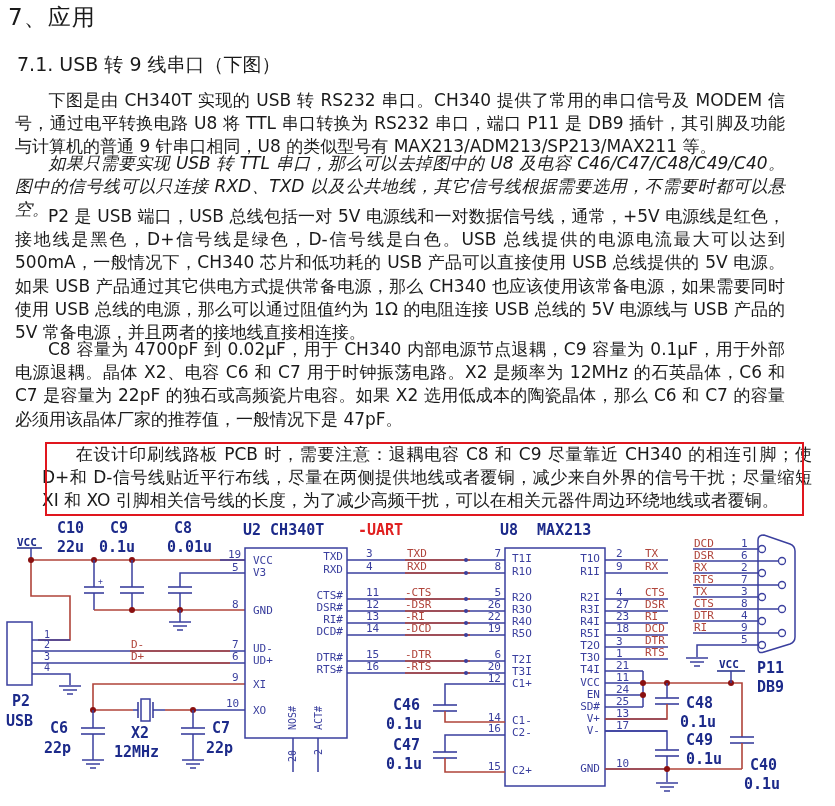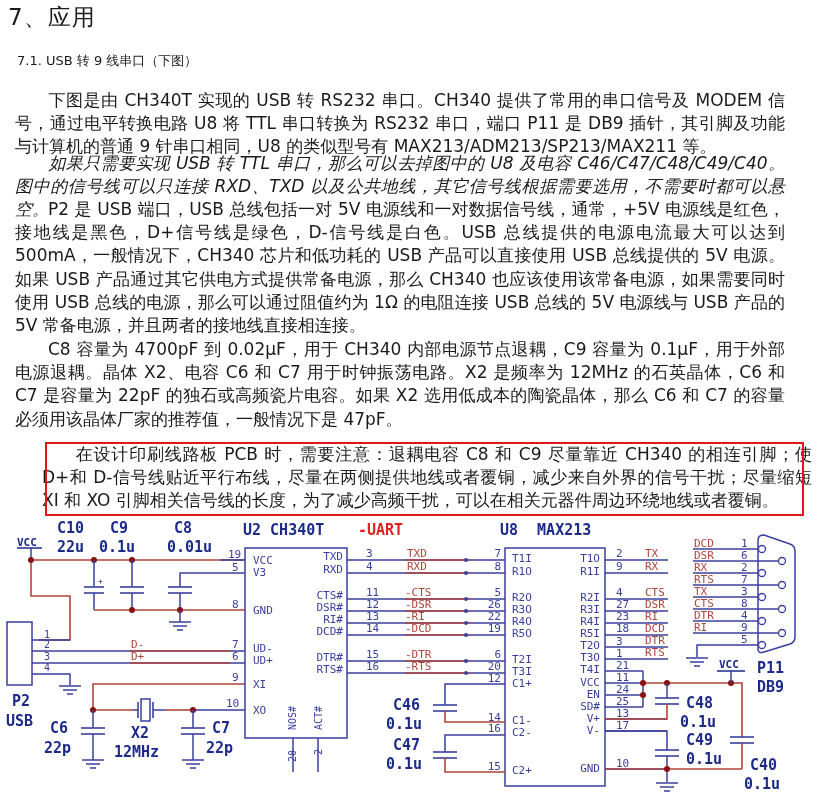--- a/index.html
+++ b/index.html
@@ -1,25 +1,25 @@
 <!DOCTYPE html>
 <html><head>
 <meta charset="utf-8">
 <style>
   html, body { margin: 0; padding: 0; background: #ffffff; }
   body { width: 835px; height: 806px; position: relative; overflow: hidden;
          font-family: "DejaVu Sans", "Liberation Sans", sans-serif; color: #1a1a1a; }
   .h1 { position: absolute; left: 8px; top: 2px; font-size: 23px; letter-spacing: 1px; }
-  .h2 { position: absolute; left: 17px; top: 52px; font-size: 13px; }
+  .h2 { position: absolute; left: 17px; top: 52px; font-size: 19px; }
   .para { position: absolute; left: 15px; width: 770px; font-size: 17px; line-height: 23.2px;
           text-align: justify; text-align-last: left; }
   .para .indent { display: inline-block; width: 33px; }
   #p1 { top: 89px; }
   #p2 { top: 152px; font-style: italic; }
-  #p3 { top: 198px; }
+  #p3 { top: 205px; }
   #p4 { top: 338px; }
   #p5 { top: 443px; margin-left: 27px; }
   .highlight-box { position: absolute; left: 45px; top: 442px; width: 759px; height: 74px;
                    border: 2px solid #e0161e; box-sizing: border-box; }
   .schematic { position: absolute; left: 0; top: 515px; width: 835px; height: 291px; }
   .schematic text { font-family: "DejaVu Sans Mono", "Liberation Mono", monospace; }
 </style>
 </head>
 <body>
 

